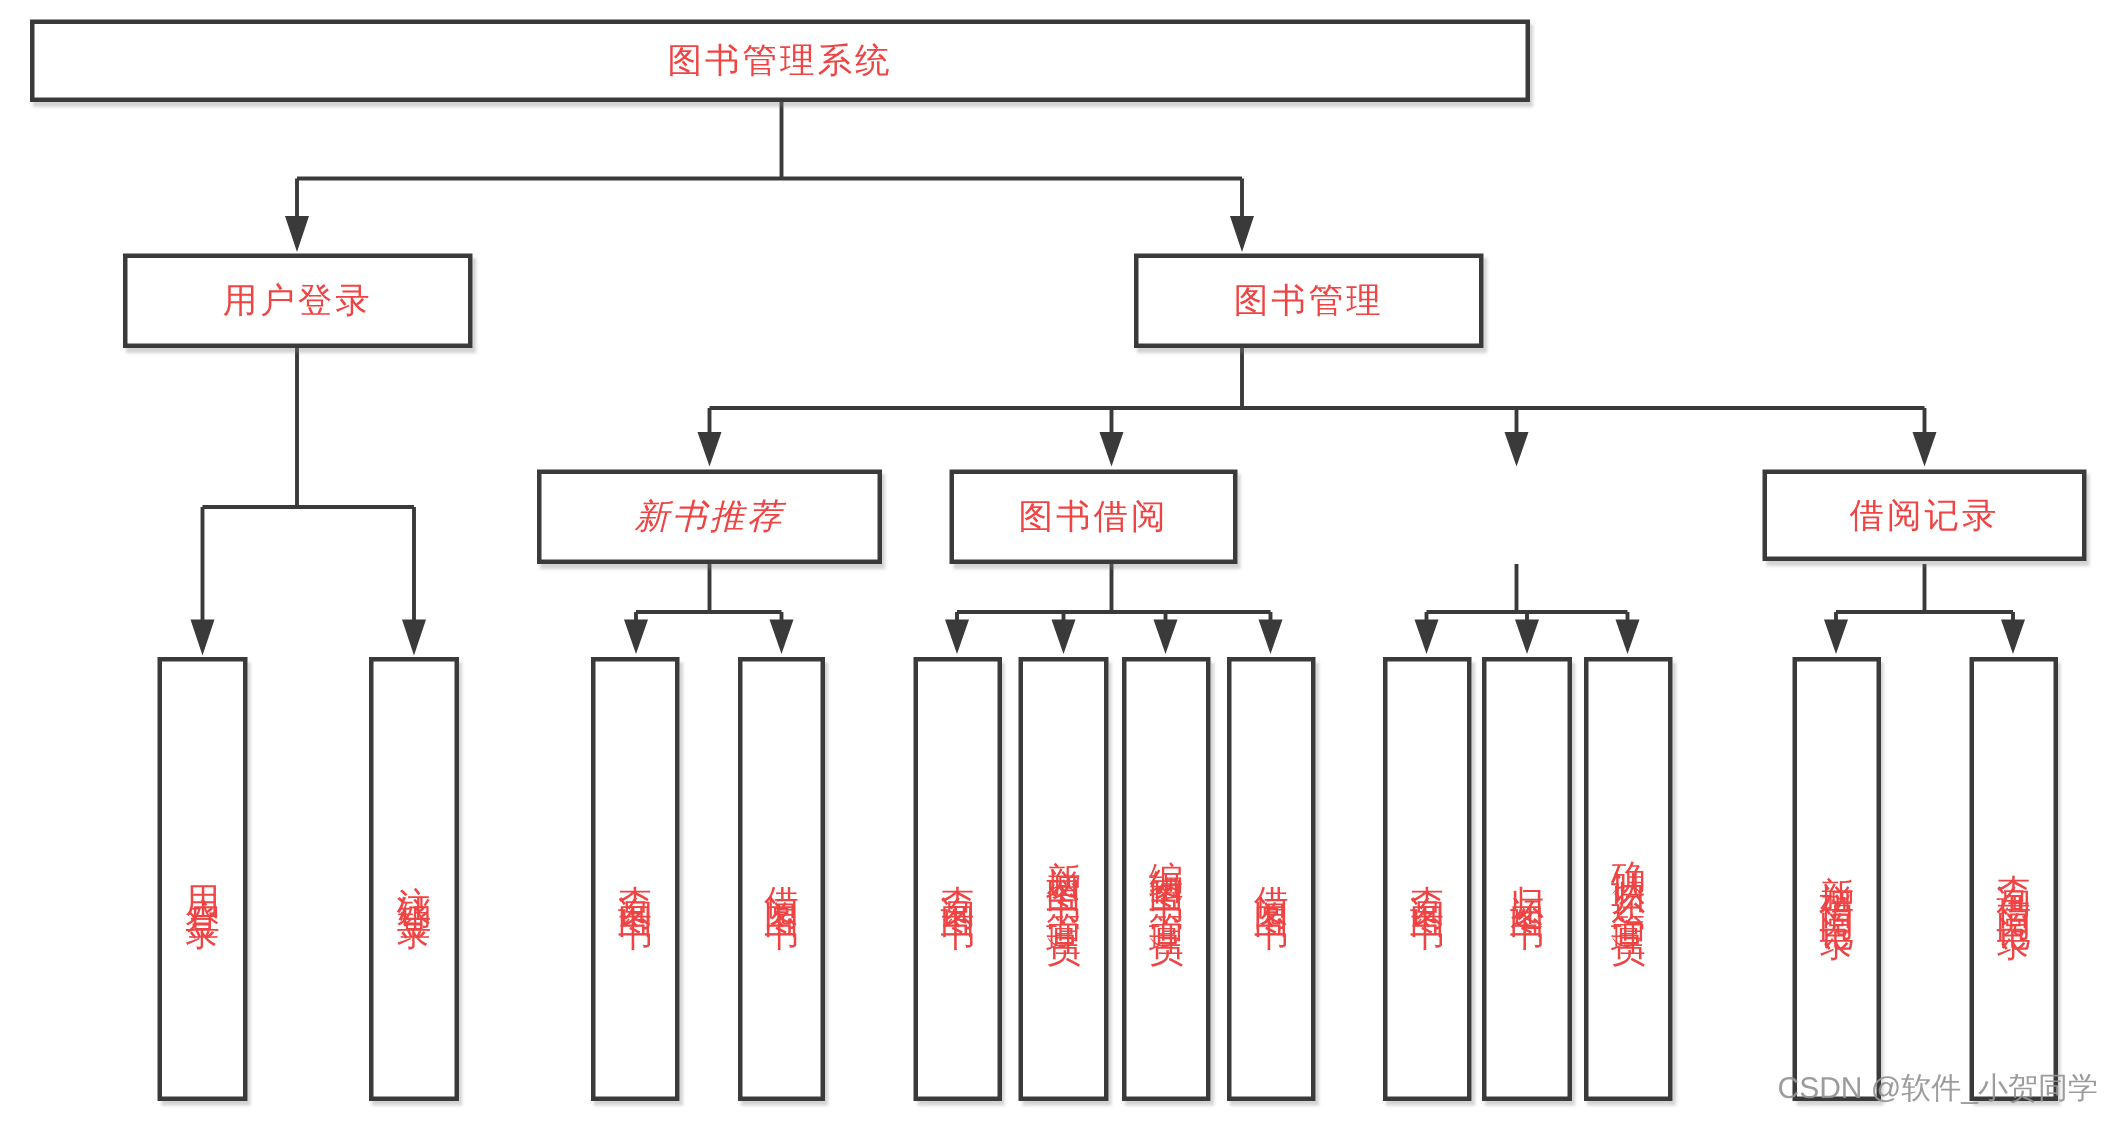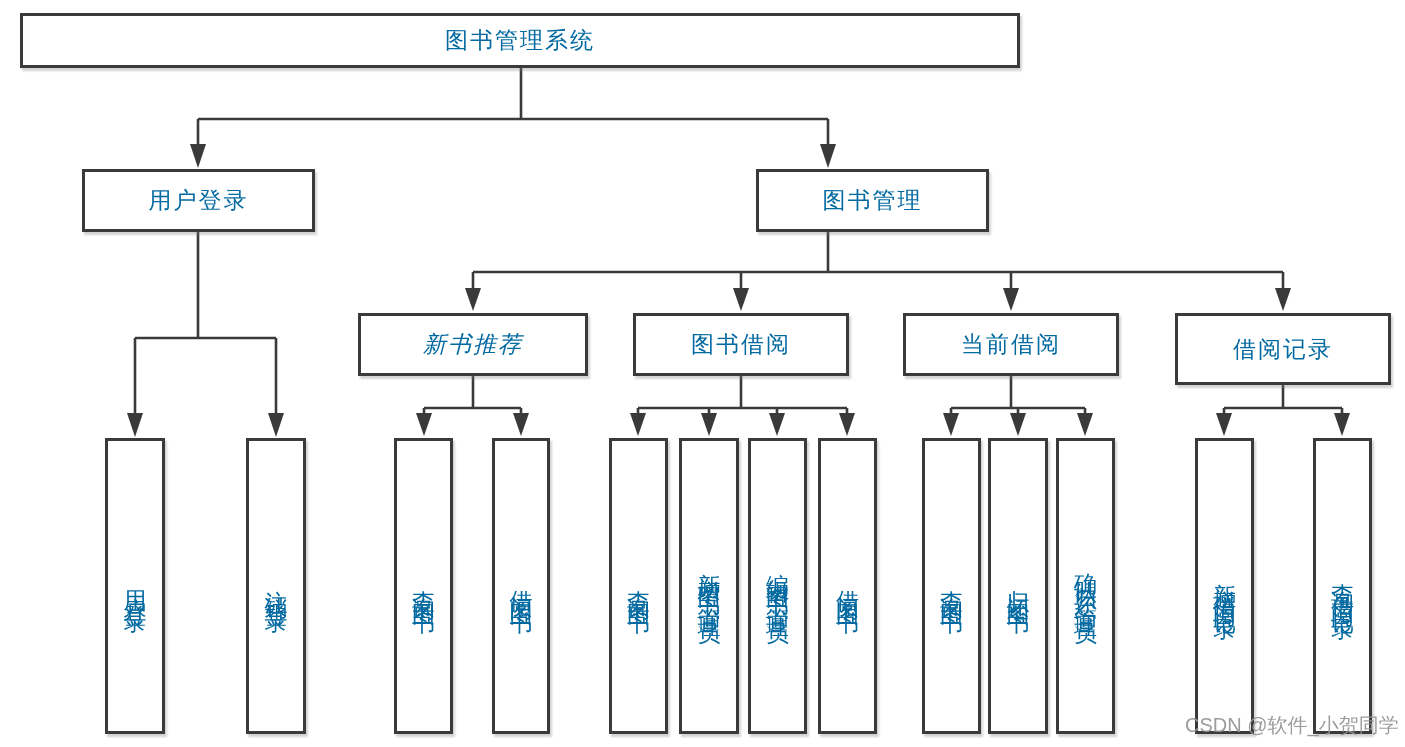--- a/index.html
+++ b/index.html
@@ -22,21 +22,21 @@
     pointer-events: none;
   }
   .node {
     position: absolute;
     box-sizing: border-box;
     border: 3px solid #3a3a3a;
     background: #ffffff;
     display: flex;
     align-items: center;
     justify-content: center;
-    color: #0369a1;
+    color: #ef4444;
     box-shadow: 2px 3px 2px rgba(130,130,130,0.35);
   }
   .hnode {
     font-size: 23px;
     letter-spacing: 2px;
     white-space: nowrap;
   }
   .vnode span {
     writing-mode: vertical-lr;
     font-size: 23px;
@@ -131,23 +131,22 @@
       <polygon points="1334,413 1350,413 1342,436"></polygon>
     </g>
   </svg>
 
   <div class="node hnode" style="left:20px; top:13px; width:1000px; height:55px;">图书管理系统</div>
 
   <div class="node hnode" style="left:82px; top:169px; width:233px; height:63px;">用户登录</div>
   <div class="node hnode" style="left:712px; top:169px; width:233px; height:63px;margin-left:44px;">图书管理</div>
 
   <div class="node hnode" style="left:358px; top:313px; width:230px; height:63px;font-style:italic;">新书推荐</div>
-  <div class="node hnode" style="left:633px; top:313px; width:216px; height:63px;">图书借阅</div>
-  <div class="node hnode" style="left:903px; top:313px; width:216px; height:63px;">当前借阅</div>
-  <div class="node hnode" style="left:1175px; top:313px; width:216px; height:72px;">借阅记录</div>
+  <div class="node hnode" style="left:633px; top:313px; width:192px; height:63px;">图书借阅</div>
+  <div class="node hnode" style="left:1175px; top:313px; width:216px; height:61px;">借阅记录</div>
 
   <div class="node vnode" style="left:105px; top:438px; width:60px; height:296px;">
     <span>用户登录</span>
   </div>
   <div class="node vnode" style="left:246px; top:438px; width:60px; height:296px;">
     <span>注销登录</span>
   </div>
 
   <div class="node vnode" style="left:394px; top:438px; width:59px; height:296px;">
     <span>查询图书</span>

